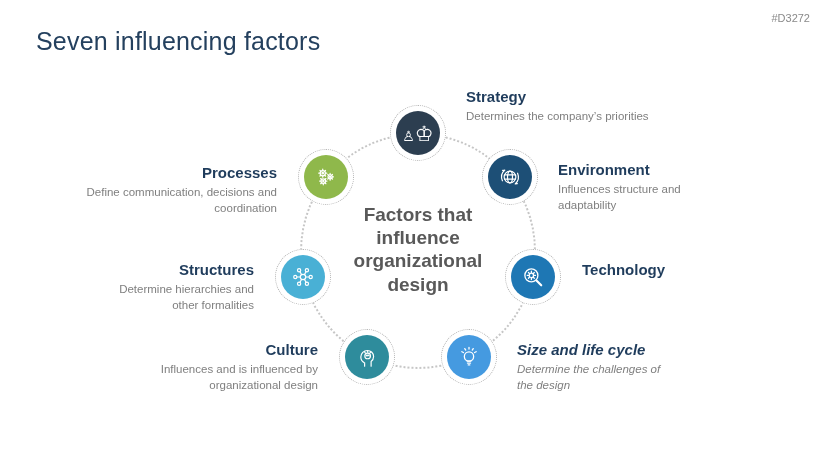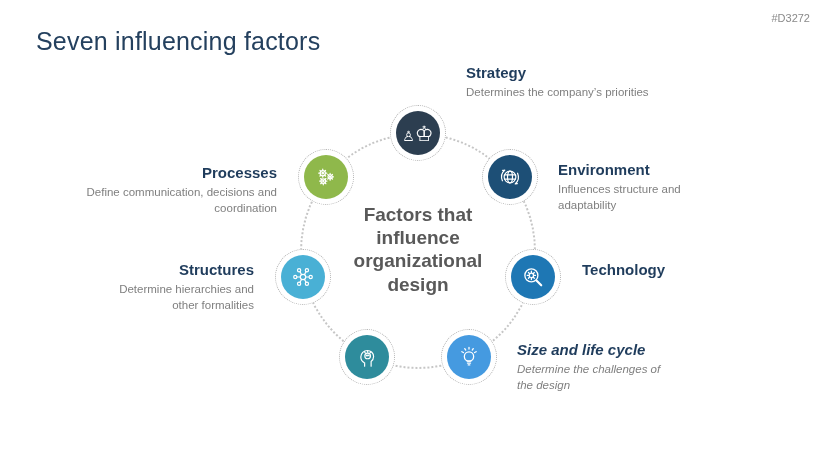--- a/index.html
+++ b/index.html
@@ -34,21 +34,21 @@
   .pos-structures  { left:275px; top:249px; }
   .pos-processes   { left:298px; top:149px; }
 
   .factor-text { position:absolute; }
   .factor-text .factor-name { font-size:15px; font-weight:700; color:#1f3c5c;
     margin-bottom:4px; }
   .factor-text .factor-desc { font-size:11.5px; color:#7f7f7f; line-height:1.35; }
   .align-left  { text-align:left; }
   .align-right { text-align:right; }
 
-  .txt-strategy    { left:466px; top:64px;  width:230px; }
+  .txt-strategy    { left:466px; top:88px;  width:230px; }
   .txt-environment { left:558px; top:161px; width:130px; }
   .txt-technology  { left:582px; top:261px; width:162px; }
   .txt-size        { left:517px; top:341px; width:152px;font-style:italic; }
   .txt-culture     { right:518px; top:341px; width:178px; }
   .txt-structures  { right:582px; top:261px; width:140px; }
   .txt-processes   { right:559px; top:164px; width:196px; }
 
   .chess { line-height:1; white-space:nowrap; }
   .chess .pawn { font-size:14px; }
   .chess .king { font-size:21px; }
@@ -158,20 +158,24 @@
 
   <div class="factor-text align-left txt-technology">
     <div class="factor-name">Technology</div>
   </div>
 
   <div class="factor-text align-left txt-size">
     <div class="factor-name">Size and life cycle</div>
     <div class="factor-desc">Determine the challenges of the design</div>
   </div>
 
+  <div class="factor-text align-right txt-culture">
+    <div class="factor-name">Culture</div>
+    <div class="factor-desc">Influences and is influenced by organizational design</div>
+  </div>
 
   <div class="factor-text align-right txt-structures">
     <div class="factor-name">Structures</div>
     <div class="factor-desc">Determine hierarchies and other formalities</div>
   </div>
 
   <div class="factor-text align-right txt-processes">
     <div class="factor-name">Processes</div>
     <div class="factor-desc">Define communication, decisions and coordination</div>
   </div>

